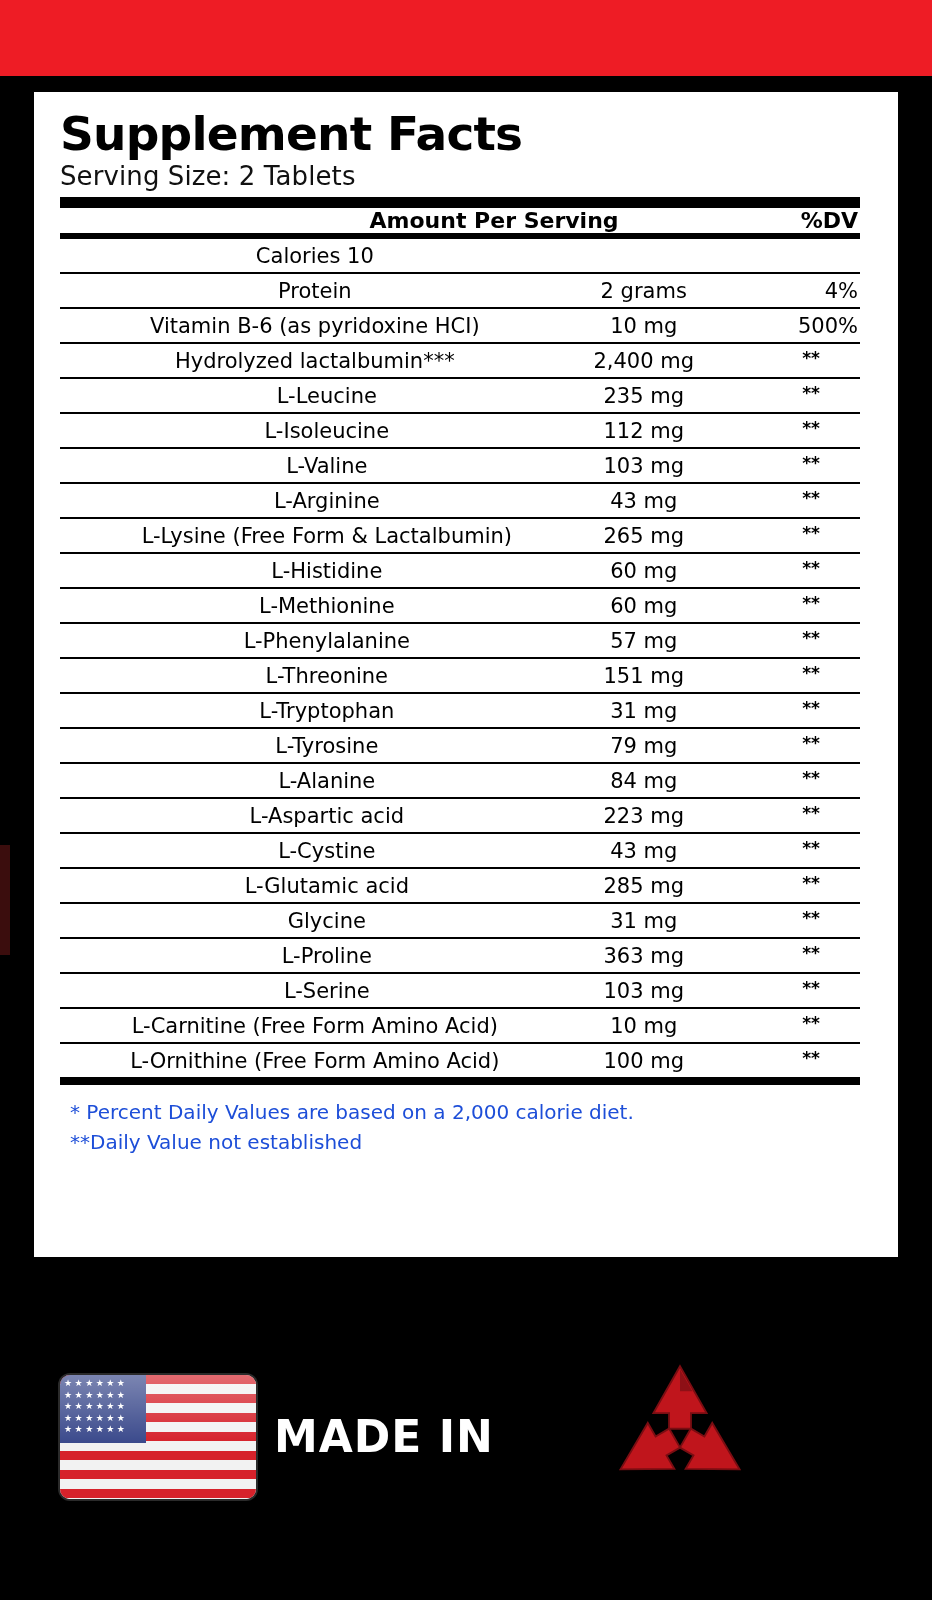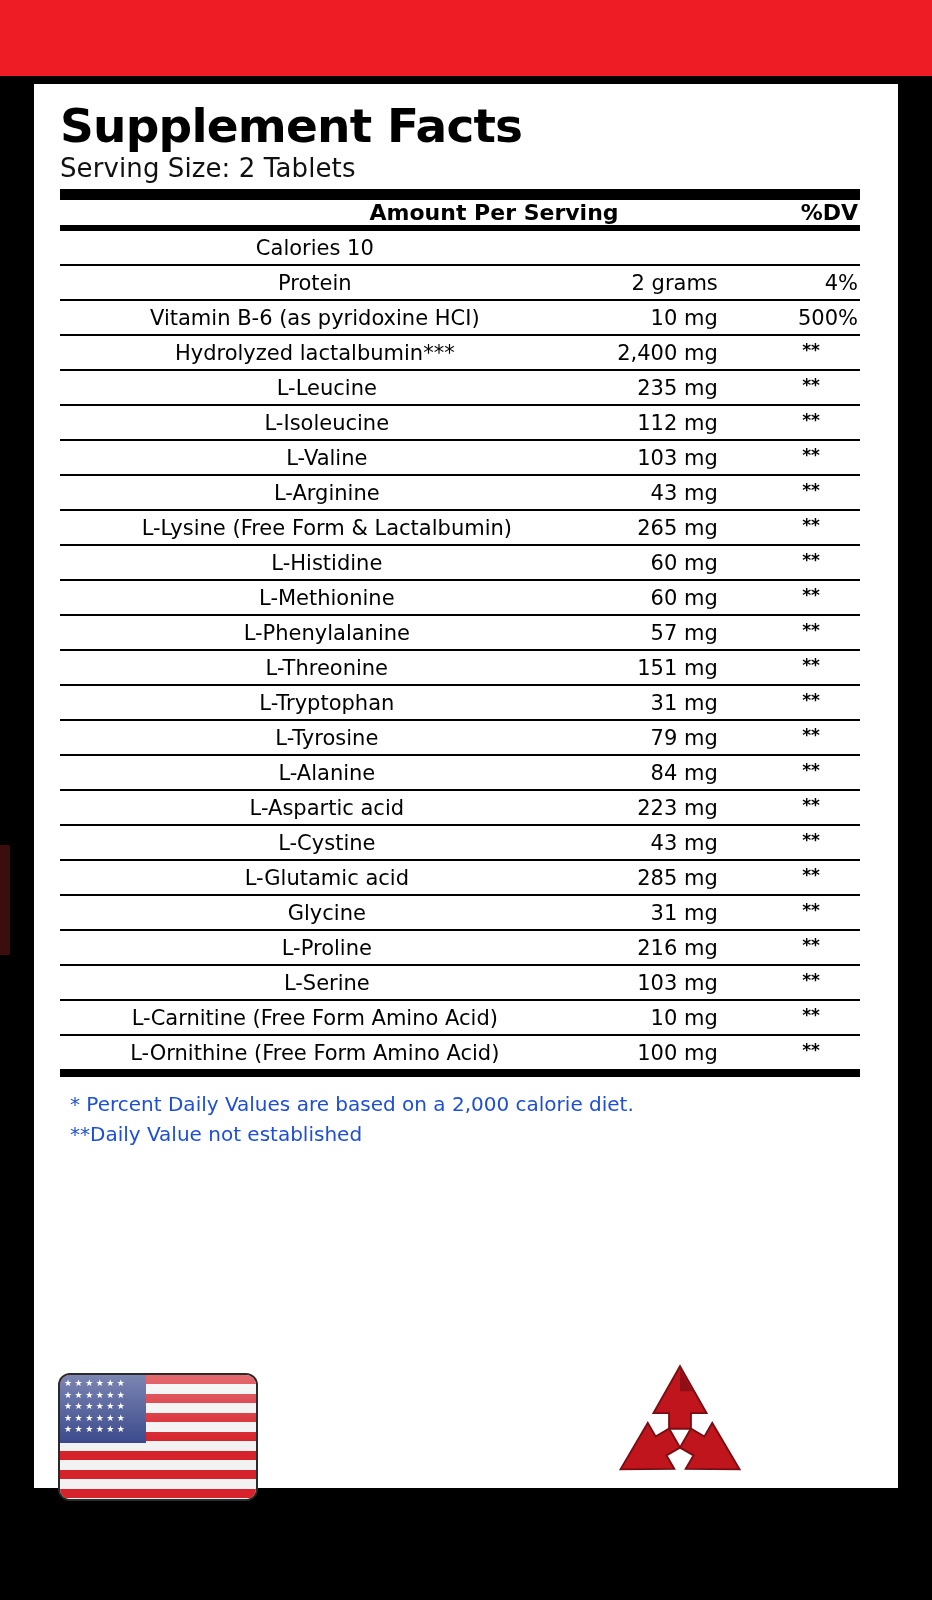--- a/index.html
+++ b/index.html
@@ -28,23 +28,23 @@
     left: 0;
     top: 845px;
     width: 10px;
     height: 110px;
     background: #3b0d0d;
   }
 
   .panel {
     position: absolute;
     left: 34px;
-    top: 84px;
+    top: 92px;
     width: 864px;
-    height: 1404px;
+    height: 1165px;
     background: #ffffff;
     box-sizing: border-box;
   }
 
   .panel-inner {
     position: absolute;
     left: 26px;
     top: 18px;
     width: 800px;
   }
@@ -100,21 +100,21 @@
     border-bottom: 2px solid #000;
   }
 
   .nm {
     text-align: center;
     padding: 5px 0 4px 0 !important;
     white-space: nowrap;
   }
   .nm.indent { padding-left: 24px !important; }
   .amt {
-    text-align: right;
+    text-align: center;
     padding: 5px 62px 4px 0 !important;
     white-space: nowrap;
   }
   .dv {
     text-align: right;
     padding: 5px 2px 4px 0 !important;
     white-space: nowrap;
   }
   .dv.stars {
     font-size: 17px;
@@ -339,21 +339,21 @@
             <td class="amt">285 mg</td>
             <td class="dv stars">**</td>
           </tr>
           <tr class="rowline">
             <td class="nm indent">Glycine</td>
             <td class="amt">31 mg</td>
             <td class="dv stars">**</td>
           </tr>
           <tr class="rowline">
             <td class="nm indent">L-Proline</td>
-            <td class="amt">216 mg</td>
+            <td class="amt">363 mg</td>
             <td class="dv stars">**</td>
           </tr>
           <tr class="rowline">
             <td class="nm indent">L-Serine</td>
             <td class="amt">103 mg</td>
             <td class="dv stars">**</td>
           </tr>
           <tr class="rowline">
             <td class="nm">L-Carnitine (Free Form Amino Acid)</td>
             <td class="amt">10 mg</td>

